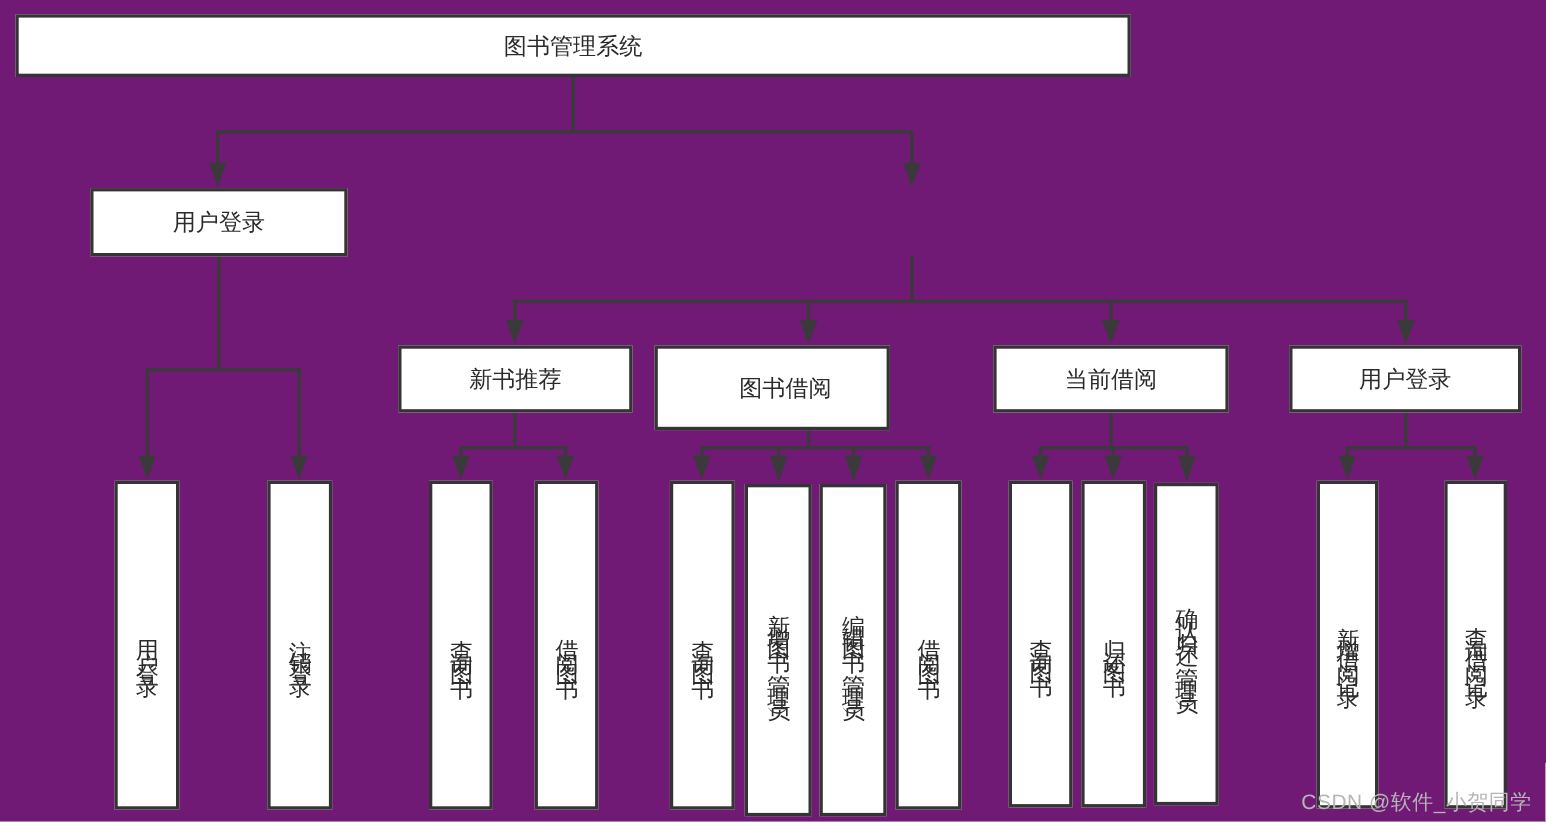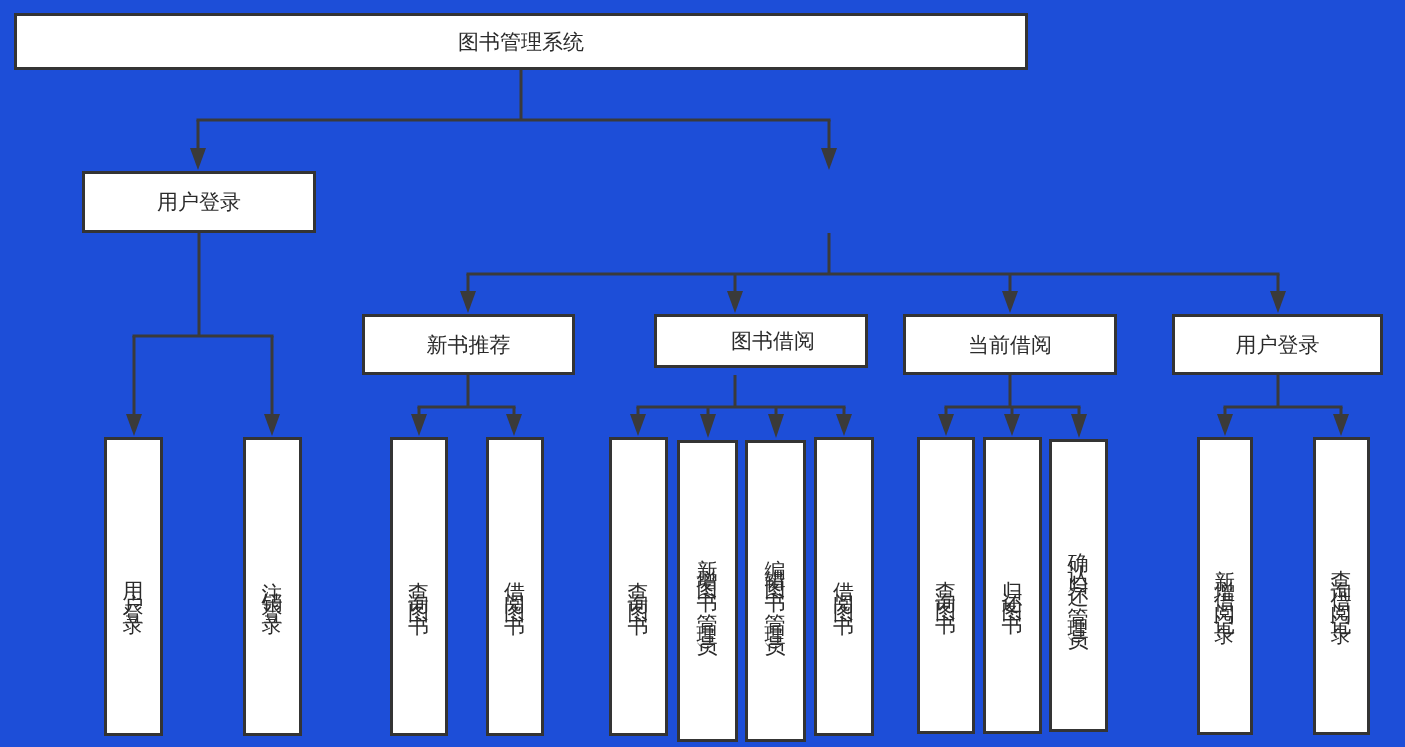--- a/index.html
+++ b/index.html
@@ -5,21 +5,21 @@
   html, body {
     margin: 0;
     padding: 0;
     background: #ffffff;
     font-family: "Liberation Sans", sans-serif;
   }
   .diagram {
     position: relative;
     width: 1405px;
     height: 747px;
-    background: #1d4ed8;
+    background: #701a75;
     overflow: hidden;
   }
   .connectors {
     position: absolute;
     left: 0;
     top: 0;
     z-index: 1;
   }
   .node {
     position: absolute;
@@ -128,21 +128,21 @@
     <span>图书管理系统</span>
   </div>
 
   <div class="node h" style="left:82px; top:171px; width:234px; height:62px;">
     <span>用户登录</span>
   </div>
 
   <div class="node h" style="left:362px; top:314px; width:213px; height:61px;">
     <span>新书推荐</span>
   </div>
-  <div class="node h" style="left:654px; top:314px; width:214px; height:54px;padding-left:24px;">
+  <div class="node h" style="left:595px; top:314px; width:214px; height:77px;padding-left:24px;">
     <span>图书借阅</span>
   </div>
   <div class="node h" style="left:903px; top:314px; width:214px; height:61px;align-items:center;">
     <span>当前借阅</span>
   </div>
   <div class="node h" style="left:1172px; top:314px; width:211px; height:61px;">
     <span>用户登录</span>
   </div>
 
   <div class="node v" style="left:104px; top:437px; width:59px; height:299px;">
@@ -182,14 +182,15 @@
     <span>确认归还（管理员）</span>
   </div>
 
   <div class="node v" style="left:1197px; top:437px; width:56px; height:298px;">
     <span>新增借阅记录</span>
   </div>
   <div class="node v" style="left:1313px; top:437px; width:57px; height:298px;">
     <span>查询借阅记录</span>
   </div>
 
+  <div class="watermark">CSDN @软件_小贺同学</div>
 
 </div>
 
 </body></html>

